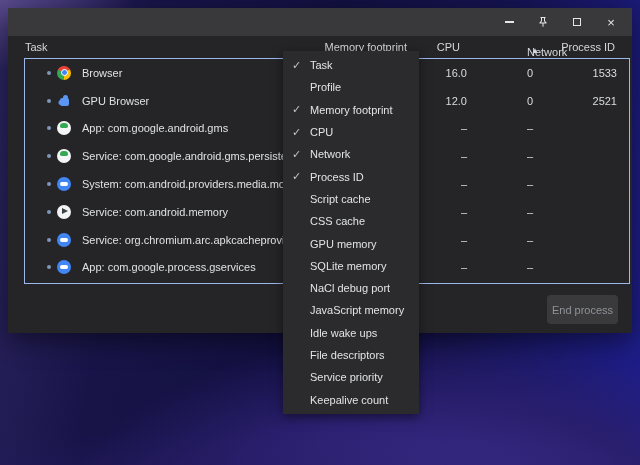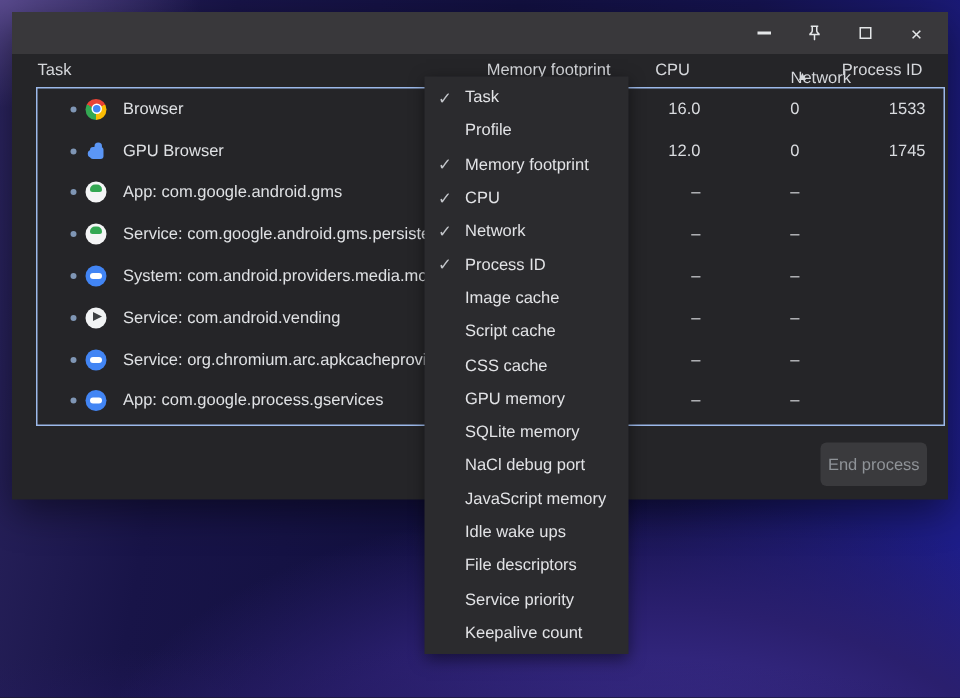--- a/index.html
+++ b/index.html
@@ -130,21 +130,21 @@
         <span class="cell c-net">0</span>
         <span class="cell c-pid">1533</span>
       </div>
 
       <div class="trow">
         <span class="bullet"></span>
         <span class="ticon ic-puzzle"></span>
         <span class="tlabel">GPU Browser</span>
         <span class="cell c-cpu">12.0</span>
         <span class="cell c-net">0</span>
-        <span class="cell c-pid">1745</span>
+        <span class="cell c-pid">2521</span>
       </div>
 
       <div class="trow">
         <span class="bullet"></span>
         <span class="ticon ic-play-services"></span>
         <span class="tlabel">App: com.google.android.gms</span>
         <span class="cell c-cpu">–</span>
         <span class="cell c-net">–</span>
         <span class="cell c-pid"></span>
       </div>
@@ -163,21 +163,21 @@
         <span class="ticon ic-android"></span>
         <span class="tlabel">System: com.android.providers.media.module</span>
         <span class="cell c-cpu">–</span>
         <span class="cell c-net">–</span>
         <span class="cell c-pid"></span>
       </div>
 
       <div class="trow">
         <span class="bullet"></span>
         <span class="ticon ic-play-store"></span>
-        <span class="tlabel">Service: com.android.vending</span>
+        <span class="tlabel">Service: com.android.memory</span>
         <span class="cell c-cpu">–</span>
         <span class="cell c-net">–</span>
         <span class="cell c-pid"></span>
       </div>
 
       <div class="trow">
         <span class="bullet"></span>
         <span class="ticon ic-android"></span>
         <span class="tlabel">Service: org.chromium.arc.apkcacheprovider</span>
         <span class="cell c-cpu">–</span>
@@ -224,24 +224,20 @@
     <div class="mitem">
       <span class="mcheck">✓</span>
       <span class="mlabel">Network</span>
     </div>
 
     <div class="mitem">
       <span class="mcheck">✓</span>
       <span class="mlabel">Process ID</span>
     </div>
 
-    <div class="mitem">
-
-      <span class="mlabel">Image cache</span>
-    </div>
 
     <div class="mitem">
 
       <span class="mlabel">Script cache</span>
     </div>
 
     <div class="mitem">
 
       <span class="mlabel">CSS cache</span>
     </div>

